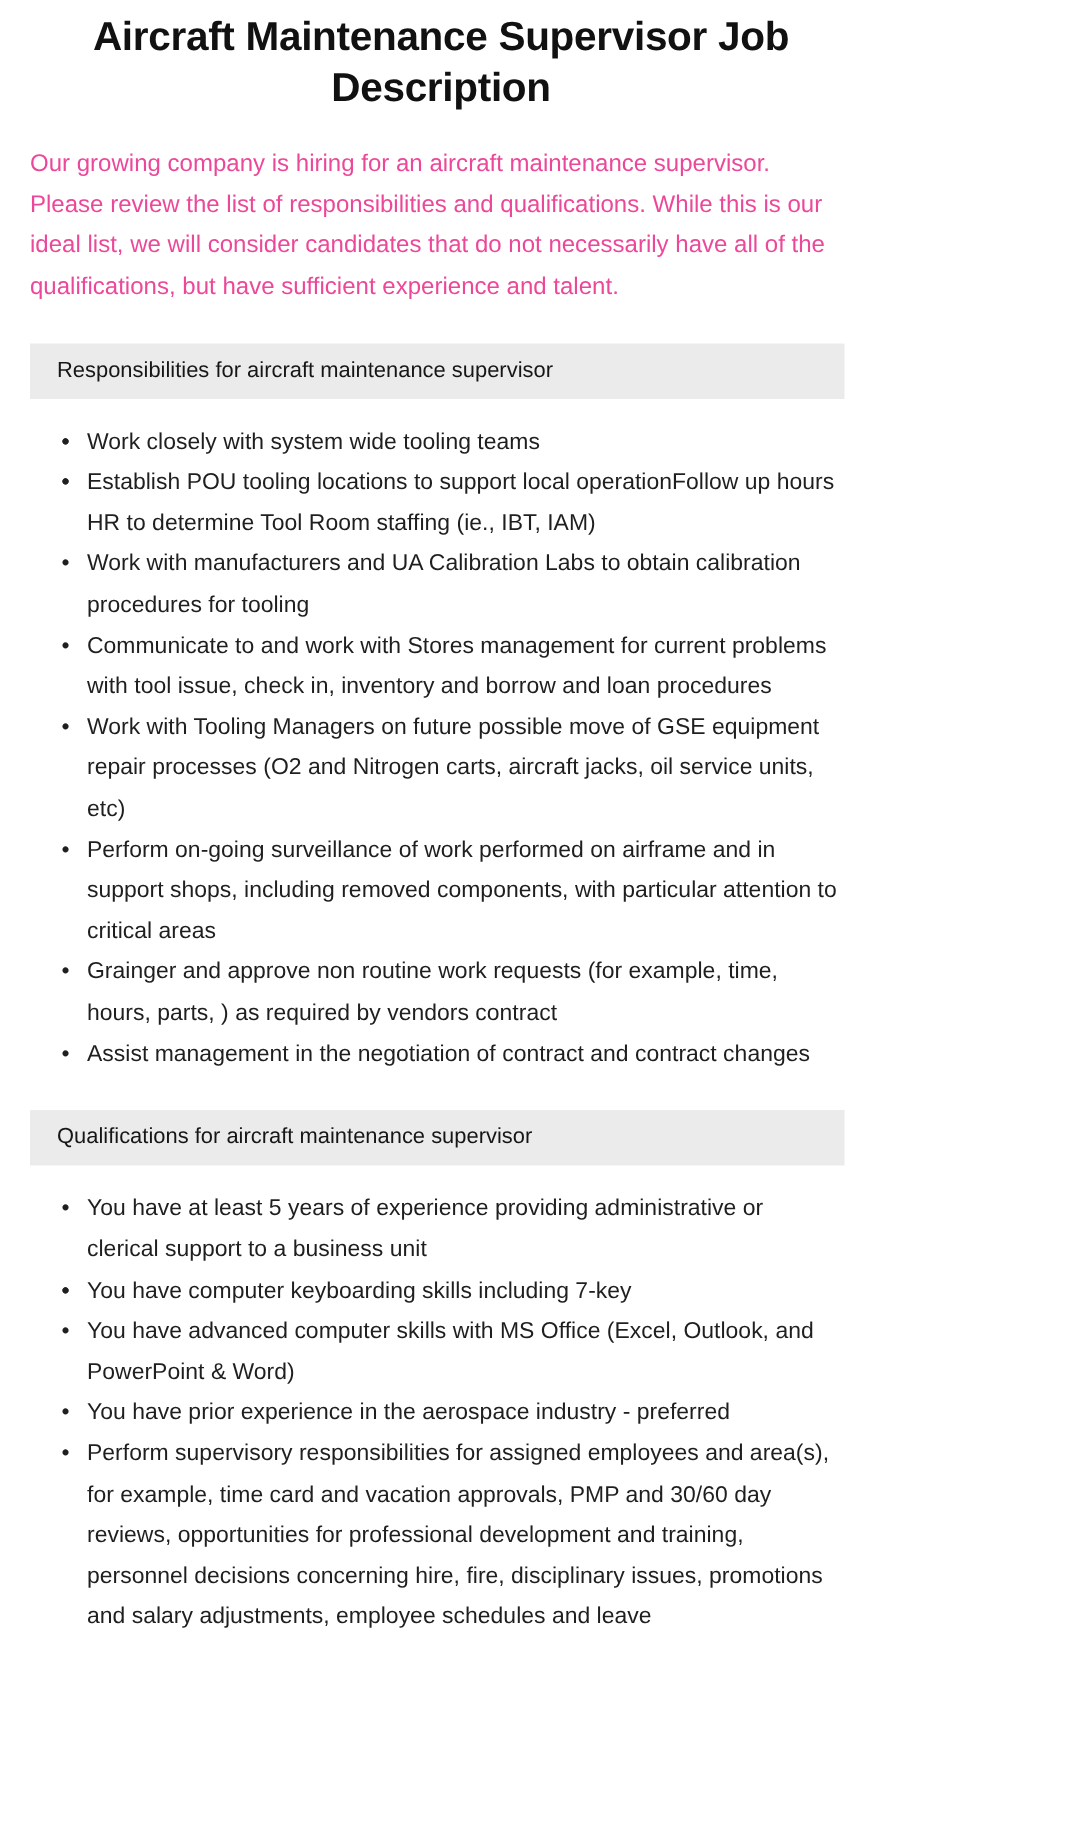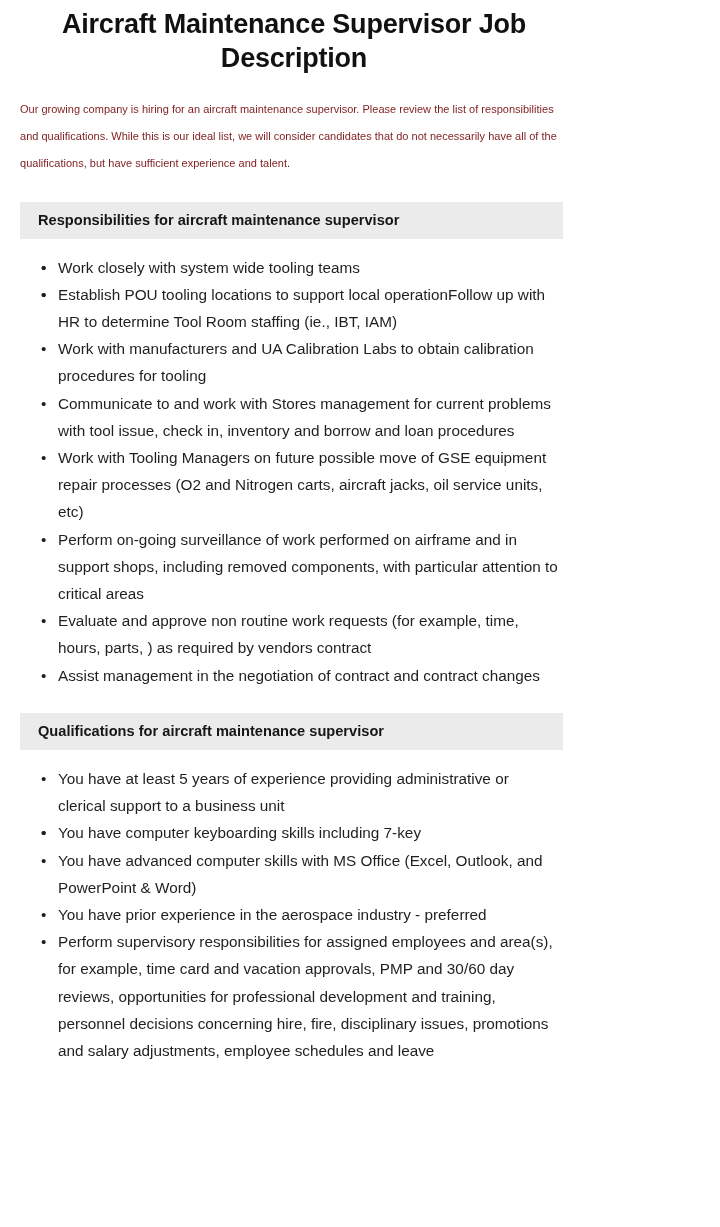--- a/index.html
+++ b/index.html
@@ -30,40 +30,40 @@
     line-height: 1.26;
     text-align: center;
     color: #111111;
     margin: 0;
     padding: 7px 52px 0 52px;
     letter-spacing: -0.2px;
   }
 
   
   .intro {
-    font-size: 11px;
+    font-size: 16px;
     line-height: 27.2px;
-    color: #7f1d1d;
+    color: #ec4899;
     margin: 0;
     padding: 21px 26px 0 20px;
     letter-spacing: 0.01px;
   }
 
   
   .section-band {
     background: #ebebeb;
     margin: 0 25px 0 20px;
     padding: 8px 18px 9px 18px;
     min-height: 36px;
     display: flex;
     align-items: center;
   }
   .section-band-title {
     font-size: 14.6px;
-    font-weight: bold;
+    font-weight: normal;
     line-height: 20px;
     color: #161616;
     letter-spacing: 0.01px;
   }
 
   .section-spacer-top { height: 24px; }
   .section-spacer-after-band { height: 15px; }
   .section-spacer-between { height: 24px; }
 
   
@@ -107,26 +107,26 @@
   <div id="sections-container">
       <div class="section-spacer-top"></div>
       <div class="section-band">
         <span class="section-band-title">Responsibilities for aircraft maintenance supervisor</span>
       </div>
       <div class="section-spacer-after-band"></div>
       <ul class="bullets">
         <li><span class="bullet-dot">•</span></li>
         <li><span class="bullet-dot">•</span><span class="li-text">Work closely with system wide tooling teams</span></li>
         <li><span class="bullet-dot">•</span></li>
-        <li><span class="bullet-dot">•</span><span class="li-text">Establish POU tooling locations to support local operationFollow up with HR to determine Tool Room staffing (ie., IBT, IAM)</span></li>
+        <li><span class="bullet-dot">•</span><span class="li-text">Establish POU tooling locations to support local operationFollow up hours HR to determine Tool Room staffing (ie., IBT, IAM)</span></li>
         <li><span class="bullet-dot">•</span><span class="li-text">Work with manufacturers and UA Calibration Labs to obtain calibration procedures for tooling</span></li>
         <li><span class="bullet-dot">•</span><span class="li-text">Communicate to and work with Stores management for current problems with tool issue, check in, inventory and borrow and loan procedures</span></li>
         <li><span class="bullet-dot">•</span><span class="li-text">Work with Tooling Managers on future possible move of GSE equipment repair processes (O2 and Nitrogen carts, aircraft jacks, oil service units, etc)</span></li>
         <li><span class="bullet-dot">•</span><span class="li-text">Perform on-going surveillance of work performed on airframe and in support shops, including removed components, with particular attention to critical areas</span></li>
-        <li><span class="bullet-dot">•</span><span class="li-text">Evaluate and approve non routine work requests (for example, time, hours, parts, ) as required by vendors contract</span></li>
+        <li><span class="bullet-dot">•</span><span class="li-text">Grainger and approve non routine work requests (for example, time, hours, parts, ) as required by vendors contract</span></li>
         <li><span class="bullet-dot">•</span><span class="li-text">Assist management in the negotiation of contract and contract changes</span></li>
       </ul>
       <div class="section-spacer-between"></div>
       <div class="section-band">
         <span class="section-band-title">Qualifications for aircraft maintenance supervisor</span>
       </div>
       <div class="section-spacer-after-band"></div>
       <ul class="bullets">
         <li><span class="bullet-dot">•</span><span class="li-text">You have at least 5 years of experience providing administrative or clerical support to a business unit</span></li>
         <li><span class="bullet-dot">•</span></li>

